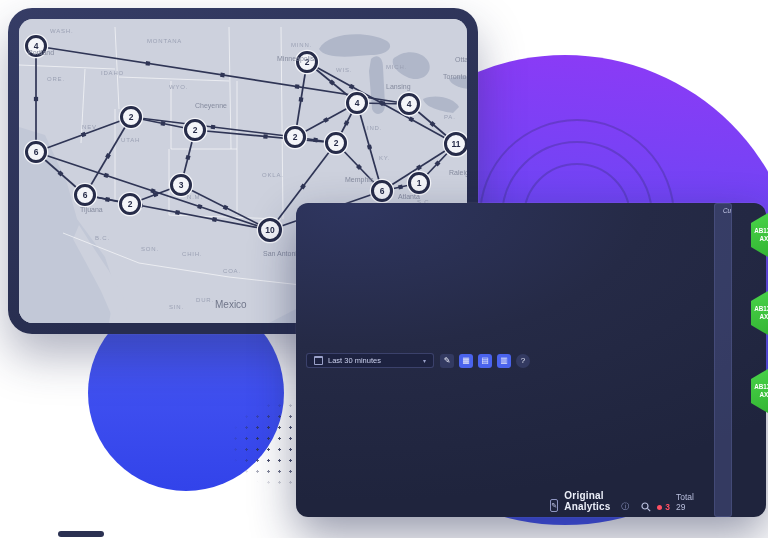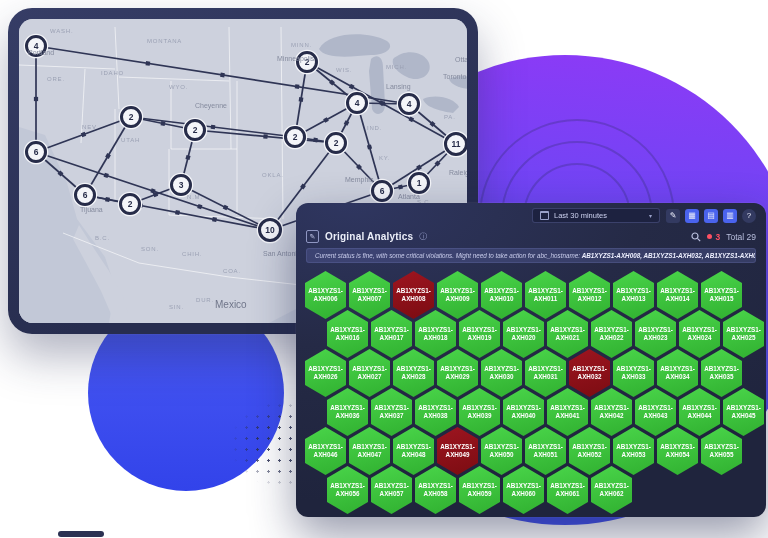--- a/index.html
+++ b/index.html
@@ -38,34 +38,34 @@
   .node-outer{fill:none;stroke:#f4f5f9;stroke-width:1.6}
   .node-circle{fill:#f4f5f9;stroke:#272c49;stroke-width:3}
   .node-label{font:bold 8.5px "Liberation Sans",sans-serif;fill:#272c49;text-anchor:middle}
   .lbl-state{font:6px "Liberation Sans",sans-serif;fill:#9ba1b4;letter-spacing:.8px}
   .lbl-city{font:7px "Liberation Sans",sans-serif;fill:#858b9e}
   .lbl-country{font:10px "Liberation Sans",sans-serif;fill:#70768a}
 
   
   .analytics{position:absolute;left:296px;top:203px;width:470px;height:314px;box-sizing:border-box;
       background:radial-gradient(130% 95% at 12% 0%,#2f3660 0%,#252a46 48%,#1f243d 100%);
-      border-radius:12px;z-index:3;display:flex;flex-direction:column;
+      border-radius:12px;z-index:3;display:flex;flex-direction:row;
       box-shadow:0 18px 45px rgba(25,30,70,.45),0 0 0 1px rgba(255,255,255,.05)}
   .toolbar{display:flex;justify-content:flex-end;align-items:center;gap:6px;padding:5px 10px 4px}
   .timerange{display:flex;align-items:center;gap:5px;width:128px;box-sizing:border-box;
       background:#1d2240;border:1px solid rgba(130,140,210,.3);border-radius:3px;
       padding:2px 7px;color:#ccd1ee;font-size:7.5px;cursor:pointer}
   .cal{width:7px;height:6px;border:1px solid #9aa1c9;border-top-width:2px;border-radius:1px}
   .chev{margin-left:auto;font-size:6px;color:#9aa1c9}
   .tbtn{width:14px;height:14px;border-radius:3px;display:flex;align-items:center;justify-content:center;
       font-size:8px;color:#e9ebf8;cursor:pointer}
   .tbtn.dark,.tbtn.circle{background:#333a61}
   .tbtn.blue{background:#4a63ed}
   .tbtn.circle{border-radius:50%}
-  .header{display:flex;align-items:center;padding:3px 10px 5px;gap:6px}
+  .header{display:flex;align-items:flex-end;padding:3px 10px 5px;gap:6px}
   .edit-sq{width:11px;height:11px;border:1px solid #8f96c2;border-radius:2px;color:#c9cdf0;
       font-size:7px;display:flex;align-items:center;justify-content:center;cursor:pointer}
   .title{font-size:10px;font-weight:bold;color:#eceff9;letter-spacing:.2px}
   .info{color:#8f96c2;font-size:8px}
   .spacer{flex:1}
   .search{display:flex;align-items:center;cursor:pointer}
   .alert{color:#ff5063;font-size:8.5px;font-weight:bold;display:flex;gap:3px;align-items:center}
   .alert .dot{width:5px;height:5px;background:#ff5063;border-radius:50%}
   .total{color:#b9bfdd;font-size:8.5px}
   .banner{margin:0 10px;background:rgba(92,100,165,.35);border:1px solid rgba(140,150,220,.18);

